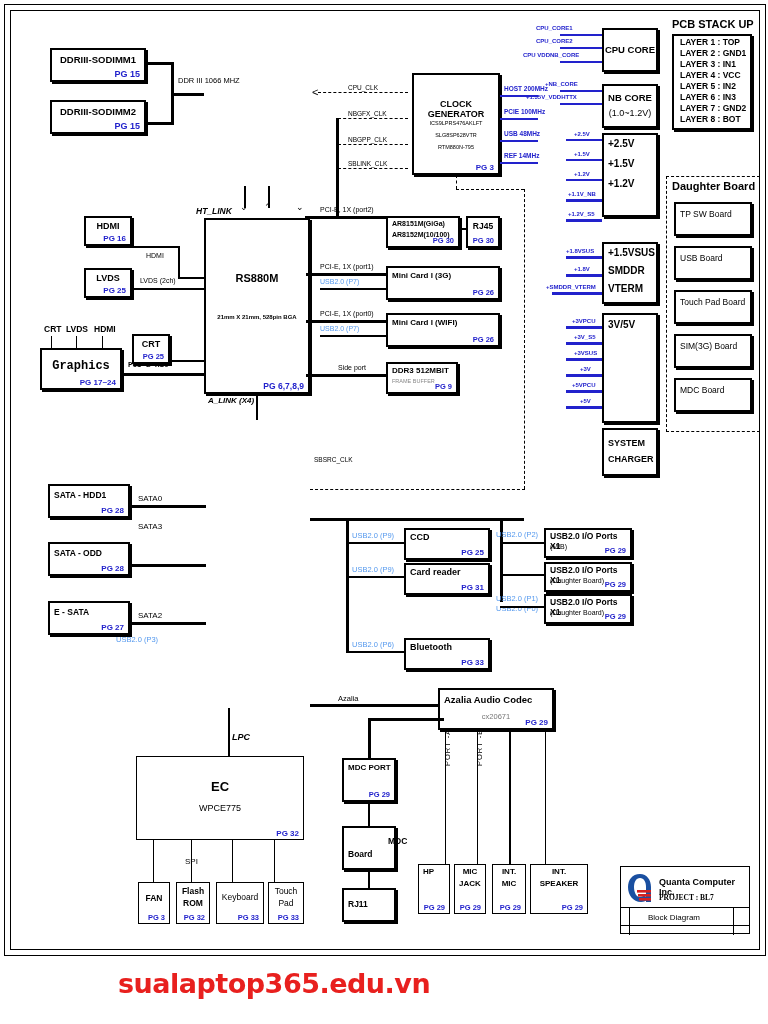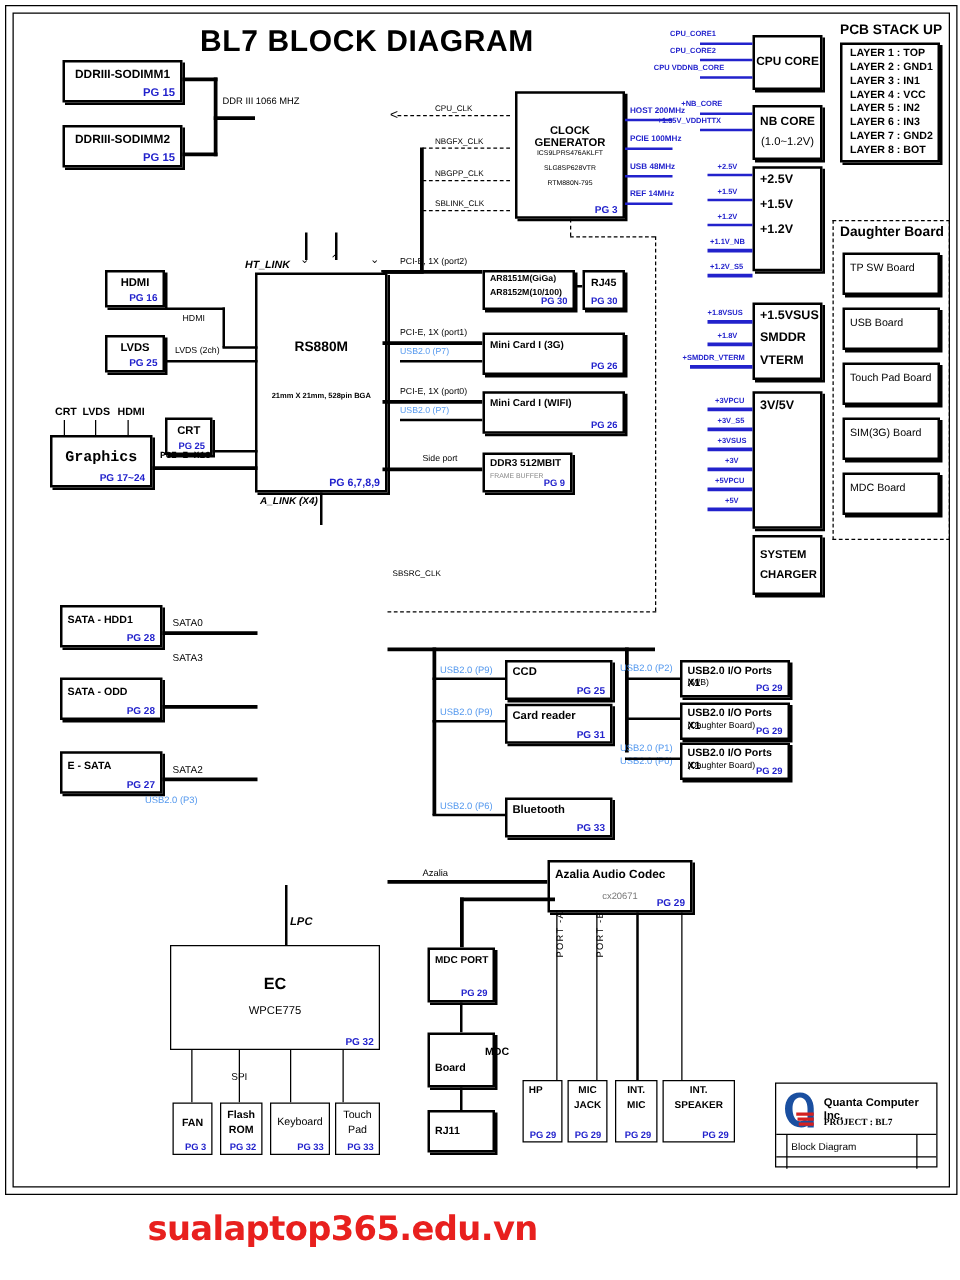--- a/index.html
+++ b/index.html
@@ -43,21 +43,20 @@
   .qlogo{position:absolute;}
 </style>
 </head>
 <body>
 
 <div id="sheet">
 
   <div class="frame" style="left:4px;top:4px;width:760px;height:950px;"></div>
   <div class="frame" style="left:10px;top:10px;width:748px;height:938px;"></div>
 
-  <div id="title">BL7 BLOCK DIAGRAM</div>
 
   <div class="blk heavy" style="left:50px;top:48px;width:96px;height:34px;padding-left:19px;">
     <div class="t" style="top:4px;font-size:9.5px;">DDRIII-SODIMM1</div>
     <div class="pg" style="font-size:9px;">PG 15</div>
   </div>
   <div class="blk heavy" style="left:50px;top:100px;width:96px;height:34px;">
     <div class="t" style="top:4px;font-size:9.5px;">DDRIII-SODIMM2</div>
     <div class="pg" style="font-size:9px;">PG 15</div>
   </div>
   <div class="wire" style="left:146px;top:62px;width:28px;height:3px;"></div>
@@ -454,18 +453,18 @@
         <rect x="12" y="26" width="12" height="2.6" fill="#d32020"></rect>
       </svg>
     </div>
     <div style="position:absolute;left:38px;top:10px;font-size:9px;font-weight:bold;color:#000;">Quanta Computer Inc.</div>
     <div style="position:absolute;left:38px;top:26px;font-size:7.5px;font-weight:bold;color:#000;font-family:'Liberation Serif',serif;">PROJECT  :   BL7</div>
     <div style="position:absolute;left:0;top:40px;right:0;border-top:1px solid #000;height:0;"></div>
     <div style="position:absolute;left:0;top:58px;right:0;border-top:1px solid #000;height:0;"></div>
     <div style="position:absolute;left:10px;top:46px;right:0;border-top:0;height:0;"></div>
     <div style="position:absolute;left:8px;top:0px;top:41px;width:0;height:27px;border-left:1px solid #000;"></div>
     <div style="position:absolute;left:112px;top:41px;width:0;height:27px;border-left:1px solid #000;"></div>
-    <div style="position:absolute;left:12px;top:46px;font-size:8px;color:#000;">Block Diagram</div>
+    <div style="position:absolute;left:27px;top:46px;font-size:8px;color:#000;">Block Diagram</div>
   </div>
 
 </div>
 
 <div id="watermark">sualaptop365.edu.vn</div>
 
 </body></html>

